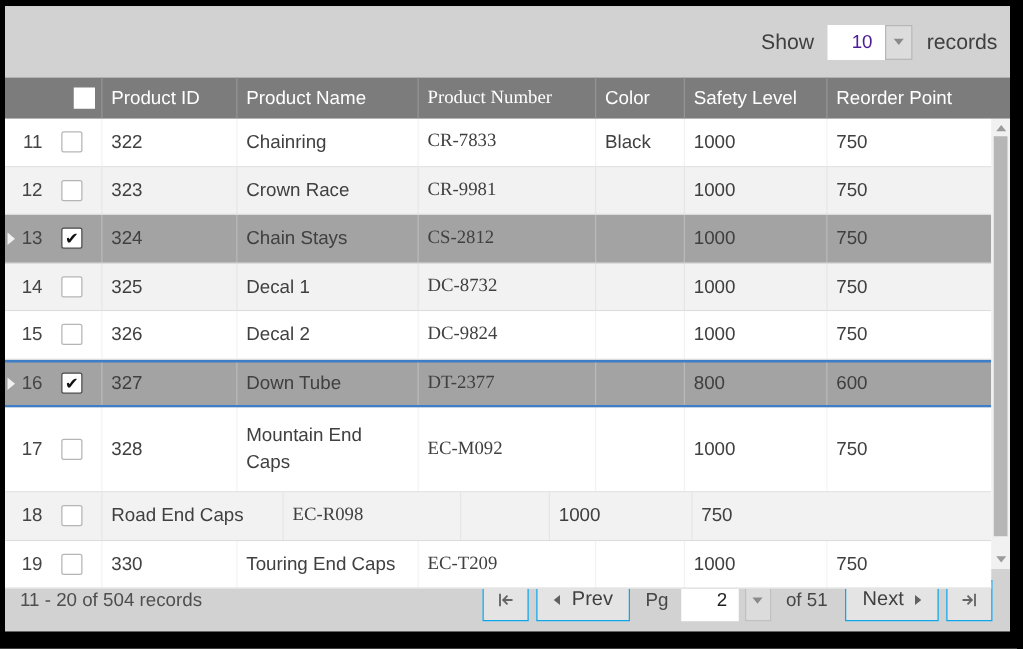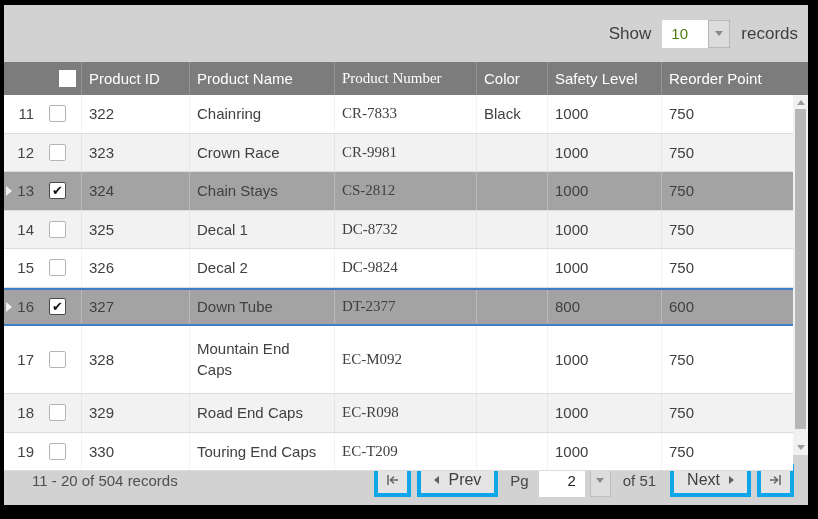--- a/index.html
+++ b/index.html
@@ -14,21 +14,21 @@
   }
   
   .topbar{
     height:57px;background:#d2d2d2;display:flex;align-items:center;
     justify-content:flex-end;padding-right:10px;gap:11px;
     color:#3f3f3f;font-size:17px;flex:none;
   }
   .pagesize{display:flex;height:28px;}
   .pagesize .val{
     width:46px;background:#fff;display:flex;align-items:center;
-    padding-left:9px;font-size:15px;color:#4d7c0f;box-sizing:border-box;
+    padding-left:19px;font-size:15px;color:#4c1d95;box-sizing:border-box;
   }
   .pagesize .ddbtn{
     width:22px;background:#dcdcdc;border:1px solid #b7b7b7;box-sizing:border-box;
     display:flex;align-items:center;justify-content:center;cursor:default;
   }
   .caret-down{width:0;height:0;border-left:4px solid transparent;border-right:4px solid transparent;border-top:5px solid #8a8a8a;}
   
   .headerrow{
     height:33px;background:#7c7c7c;display:flex;color:#fff;font-size:15px;flex:none;
   }
@@ -75,25 +75,25 @@
   .vscroll{width:15px;background:#f1f1f1;position:relative;flex:none;}
   .scroll-arrow{position:absolute;left:0;right:0;height:14px;display:flex;align-items:center;justify-content:center;}
   .scroll-arrow.up{top:0;}
   .scroll-arrow.down{bottom:1px;}
   .tri-up{width:0;height:0;border-left:4px solid transparent;border-right:4px solid transparent;border-bottom:5px solid #9b9b9b;}
   .tri-dn{width:0;height:0;border-left:4px solid transparent;border-right:4px solid transparent;border-top:5px solid #9b9b9b;}
   .thumb{position:absolute;top:14px;left:2px;width:11px;height:320px;background:#b6b6b6;}
   
   .footer{
     height:50px;background:#d2d2d2;display:flex;align-items:center;flex:none;
-    padding:0 14px 0 28px;color:#474747;font-size:15px;gap:6px;box-sizing:border-box;
+    padding:0 14px 0 12px;color:#474747;font-size:15px;gap:6px;box-sizing:border-box;
   }
   .summary{flex:1;color:#4f4f4f;}
   .pbtn{
-    height:33px;background:#e4e4e4;border:4px solid #0ea5e9;box-sizing:border-box;
+    height:33px;background:#e4e4e4;border:1px solid #0ea5e9;box-sizing:border-box;
     display:flex;align-items:center;justify-content:center;gap:9px;
     color:#3f3f3f;font-size:16px;cursor:default;
   }
   .pbtn.iconbtn{width:37px;}
   .pbtn.texted{padding:0 13px;}
   .tri-left{width:0;height:0;border-top:4px solid transparent;border-bottom:4px solid transparent;border-right:5px solid #606060;}
   .tri-right{width:0;height:0;border-top:4px solid transparent;border-bottom:4px solid transparent;border-left:5px solid #606060;}
   .pglabel{margin:0 4px 0 6px;}
   .pageinput{
     width:46px;height:33px;background:#fff;box-sizing:border-box;
@@ -257,21 +257,20 @@
     <div class="cell w6">750</div>
   </div>
         <div class="row alt">
 
     <div class="cell c0 w0">
       <span class="rownum">18</span>
       <span class="checkbox">
         
       </span>
     </div>
-    <div class="cell w1">329</div>
     <div class="cell w2">
             <span class="namewrap">Road End Caps</span>
           </div>
     <div class="cell w3">EC-R098</div>
     <div class="cell w4"></div>
     <div class="cell w5">1000</div>
     <div class="cell w6">750</div>
   </div>
         <div class="row">
 

